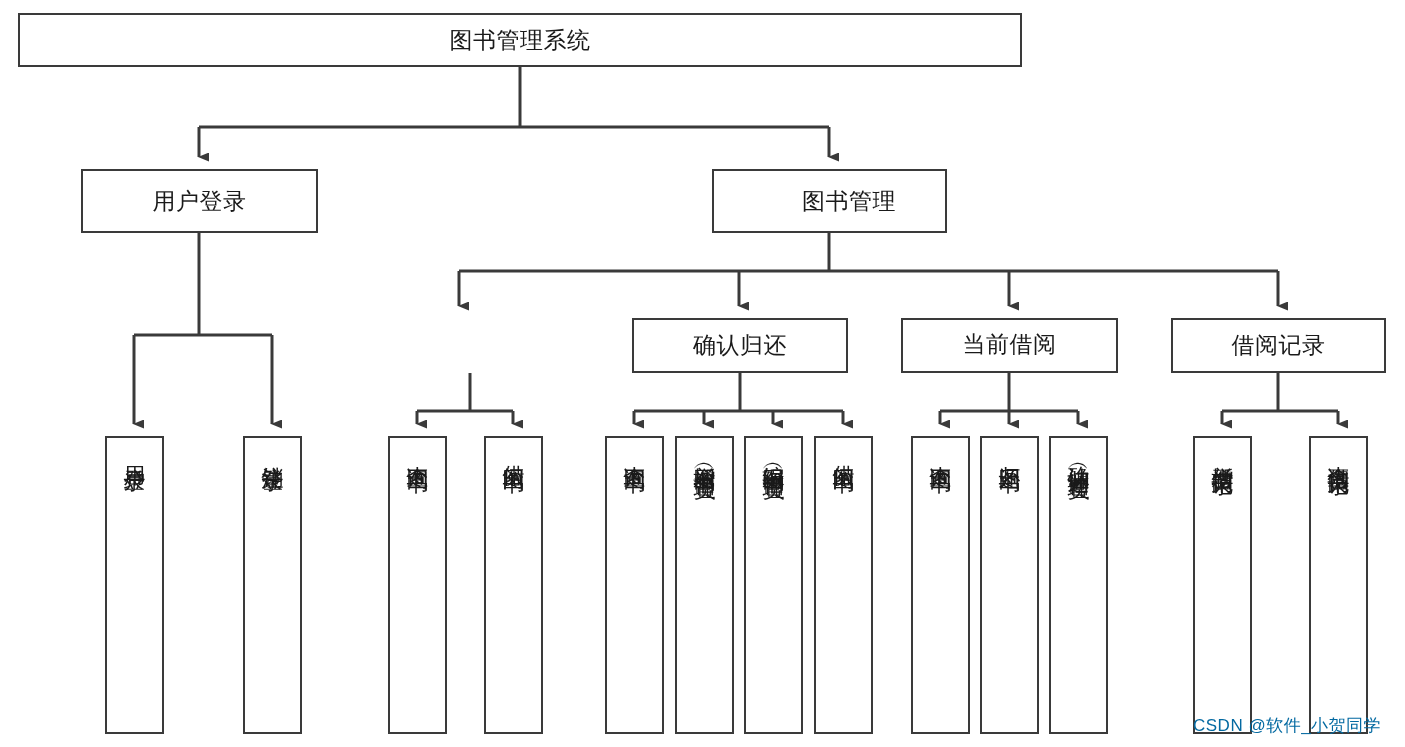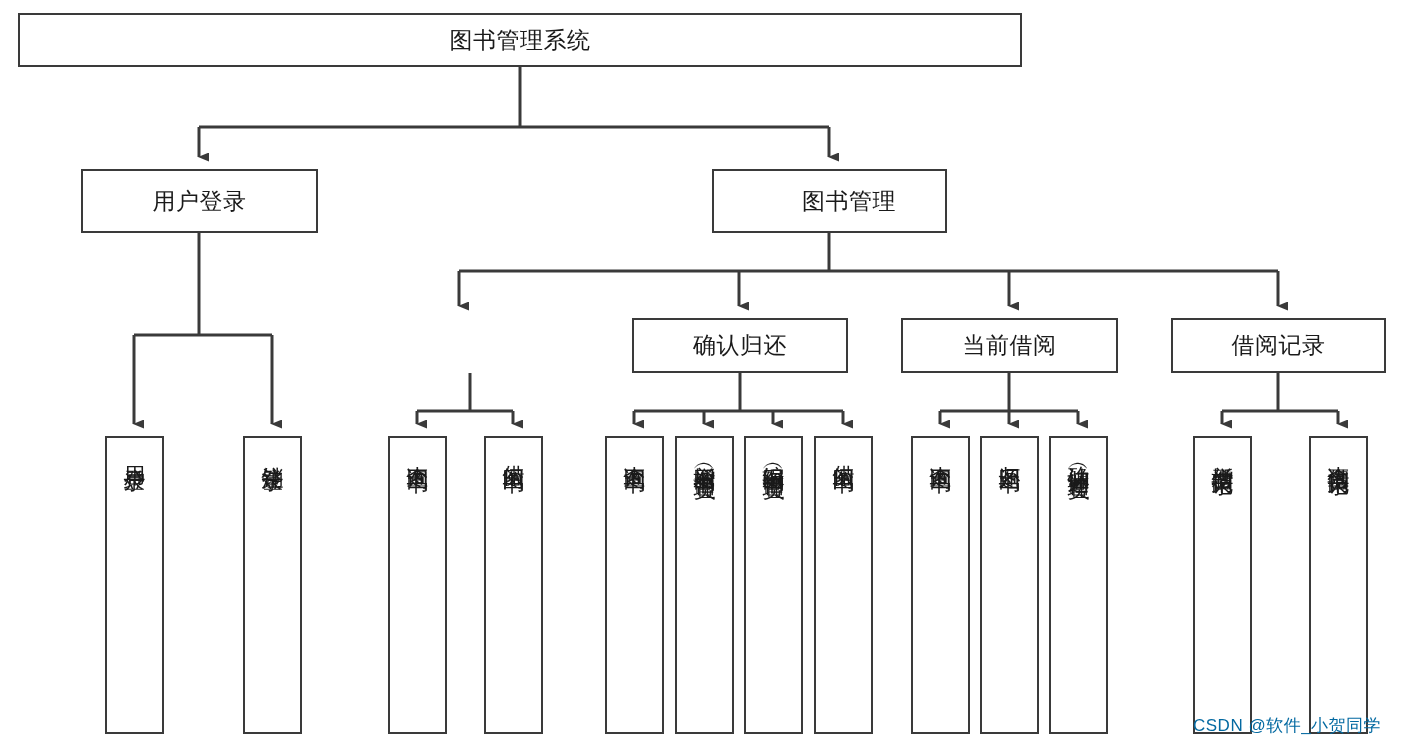--- a/index.html
+++ b/index.html
@@ -128,21 +128,21 @@
   <div class="node" style="left:81px; top:169px; width:237px; height:64px;">
     <span class="node-label">用户登录</span>
   </div>
   <div class="node" style="left:712px; top:169px; width:235px; height:64px;padding-left:39px;">
     <span class="node-label">图书管理</span>
   </div>
 
   <div class="node" style="left:632px; top:318px; width:216px; height:55px;">
     <span class="node-label">确认归还</span>
   </div>
-  <div class="node" style="left:901px; top:318px; width:217px; height:55px;">
+  <div class="node" style="left:901px; top:318px; width:217px; height:55px;font-family:Liberation Serif, serif;">
     <span class="node-label">当前借阅</span>
   </div>
   <div class="node" style="left:1171px; top:318px; width:215px; height:55px;">
     <span class="node-label">借阅记录</span>
   </div>
 
   <div class="node leaf" style="left:105px; top:436px; width:59px; height:298px;">
     <span class="node-label">用户登录</span>
   </div>
   <div class="node leaf" style="left:243px; top:436px; width:59px; height:298px;">

